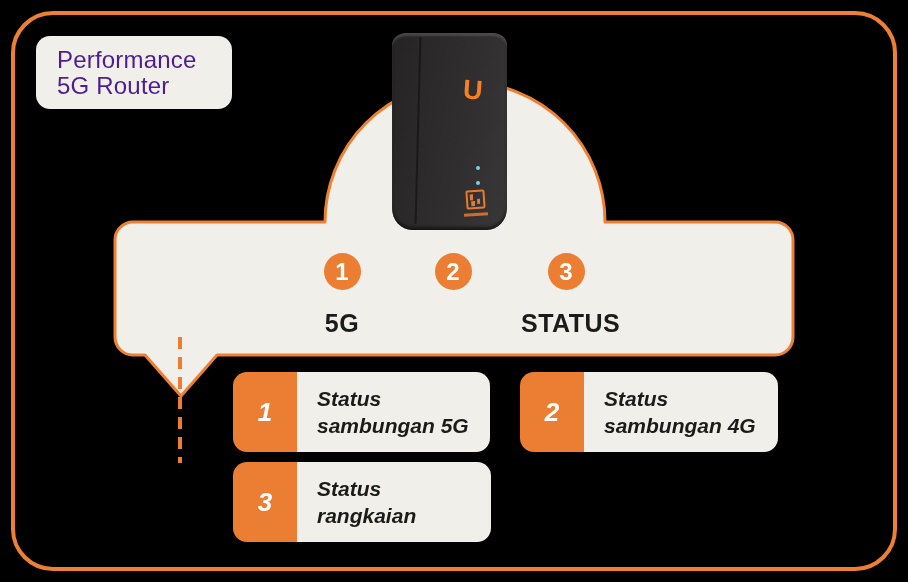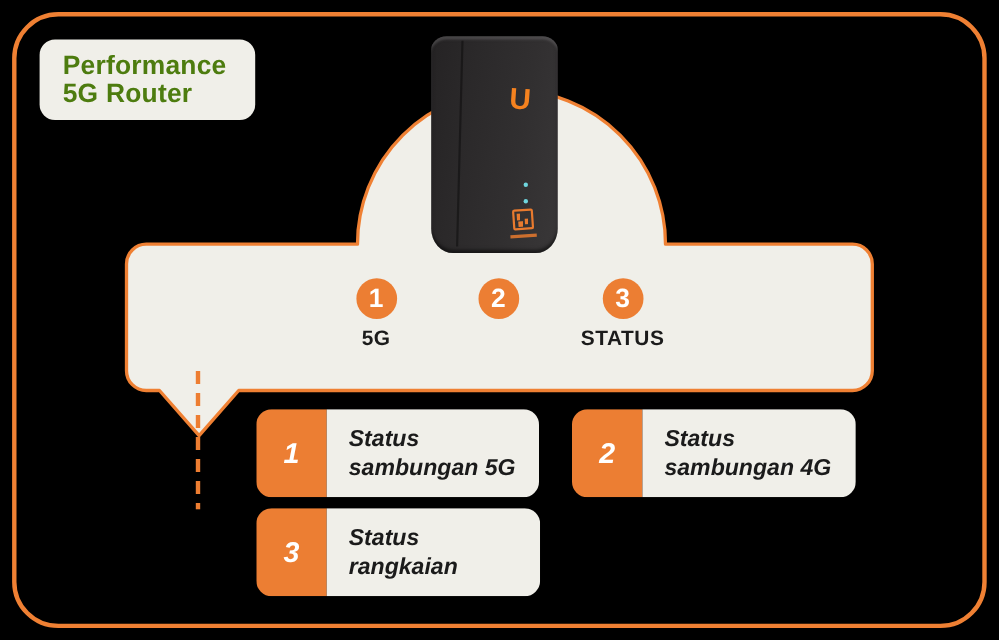--- a/index.html
+++ b/index.html
@@ -25,24 +25,24 @@
   
   .title-box {
     position: absolute;
     left: 36px; top: 36px;
     width: 196px; height: 73px;
     background: #F0EFE9;
     border-radius: 14px;
     padding: 11px 0 0 21px;
   }
   .title-box .title {
-    color: #4d7c0f;
+    color: #4c1d95;
     font-size: 24px;
     line-height: 26px;
-    font-weight: 700;
+    font-weight: 400;
     white-space: pre-line;
     letter-spacing: 0.2px;
   }
 
   
   svg.main-shape { position: absolute; left: 0; top: 0; }
 
   
   .dashed-line {
     position: absolute;
@@ -114,23 +114,23 @@
     margin: 0 auto;
     border-radius: 50%;
     background: #EC7E33;
     color: #fff;
     font-size: 24px;
     font-weight: 700;
     line-height: 37px;
     text-align: center;
   }
   .indicator .ind-label {
-    margin-top: 8px;
+    margin-top: 19px;
     color: #1B1B1B;
-    font-size: 19px;
+    font-size: 25px;
     font-weight: 800;
     letter-spacing: 0.5px;
     white-space: nowrap;
   }
   .indicator.ind-1 { left: 297px; top: 253px; }
   .indicator.ind-2 { left: 408px; top: 253px; }
   .indicator.ind-3 { left: 521px; top: 253px; }
 
   
   .legend-box {

